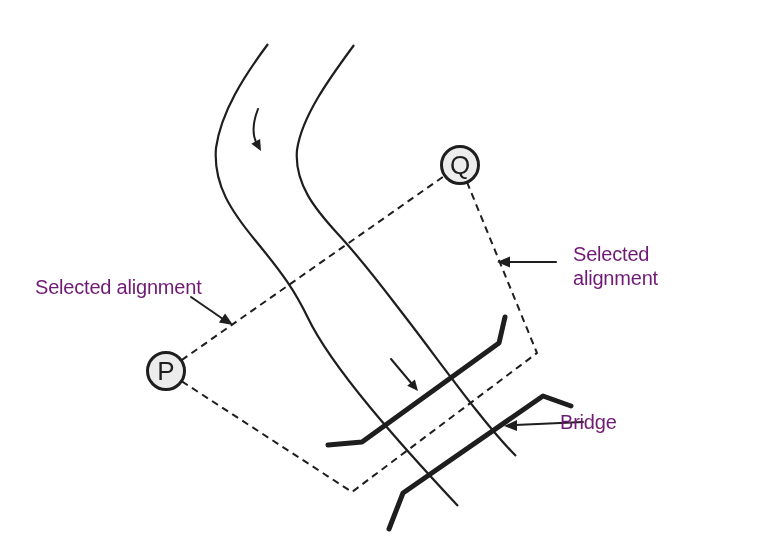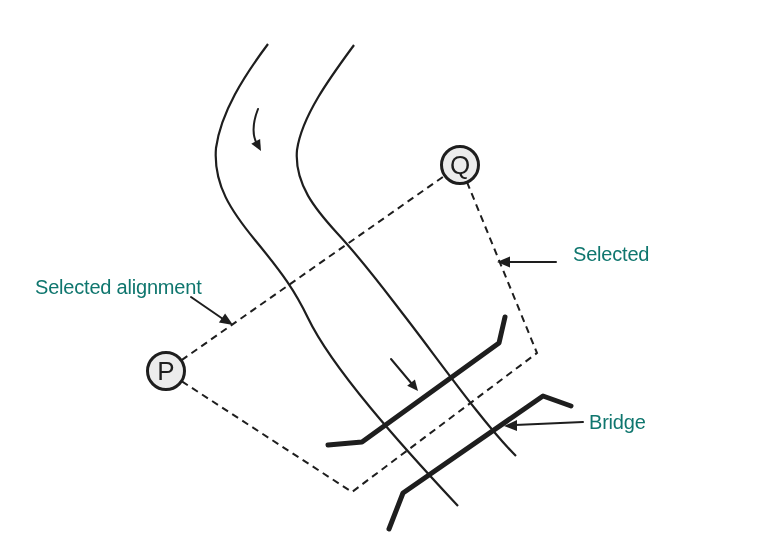--- a/index.html
+++ b/index.html
@@ -12,30 +12,30 @@
   .stage {
     position: relative;
     width: 768px; height: 541px;
     background: #ffffff;
   }
   svg.diagram {
     position: absolute; left: 0; top: 0;
   }
   .lbl {
     position: absolute;
-    color: #0f766e;
+    color: #701a75;
     font-size: 20px;
     line-height: 24px;
     letter-spacing: -0.2px;
     white-space: nowrap;
     user-select: none;
   }
   .lbl-proposed { left: 35px;  top: 275px; }
   .lbl-selected { left: 573px; top: 242px; }
-  .lbl-bridge   { left: 589px; top: 410px; }
+  .lbl-bridge   { left: 560px; top: 410px; }
   .ink-line     { stroke: #1e1e1e; fill: none; }
   .river        { stroke-width: 2.2px; }
   .bridge-edge  { stroke-width: 5px; stroke-linejoin: round; stroke-linecap: round; }
   .dashed       { stroke-width: 2px; stroke-dasharray: 7 5; }
   .arrow-shaft  { stroke-width: 2px; stroke-linecap: round; }
   .arrow-head   { fill: #1e1e1e; stroke: none; }
   .node-circle  { stroke: #1e1e1e; stroke-width: 3px; }
   .node-letter  {
     fill: #1e1e1e;
     font-family: "Liberation Sans", sans-serif;
@@ -94,17 +94,18 @@
     <g>
       <circle class="node-circle" cx="460" cy="165" r="18.5" fill="#ececec"></circle>
       <text class="node-letter" x="460" y="174">Q</text>
     </g>
   </svg>
 
   <div class="lbl lbl-proposed">Selected alignment</div>
 
   <div class="lbl lbl-selected">
     <div>Selected</div>
+    <div>alignment</div>
   </div>
 
   <div class="lbl lbl-bridge">Bridge</div>
 
 </div>
 
 </body></html>

